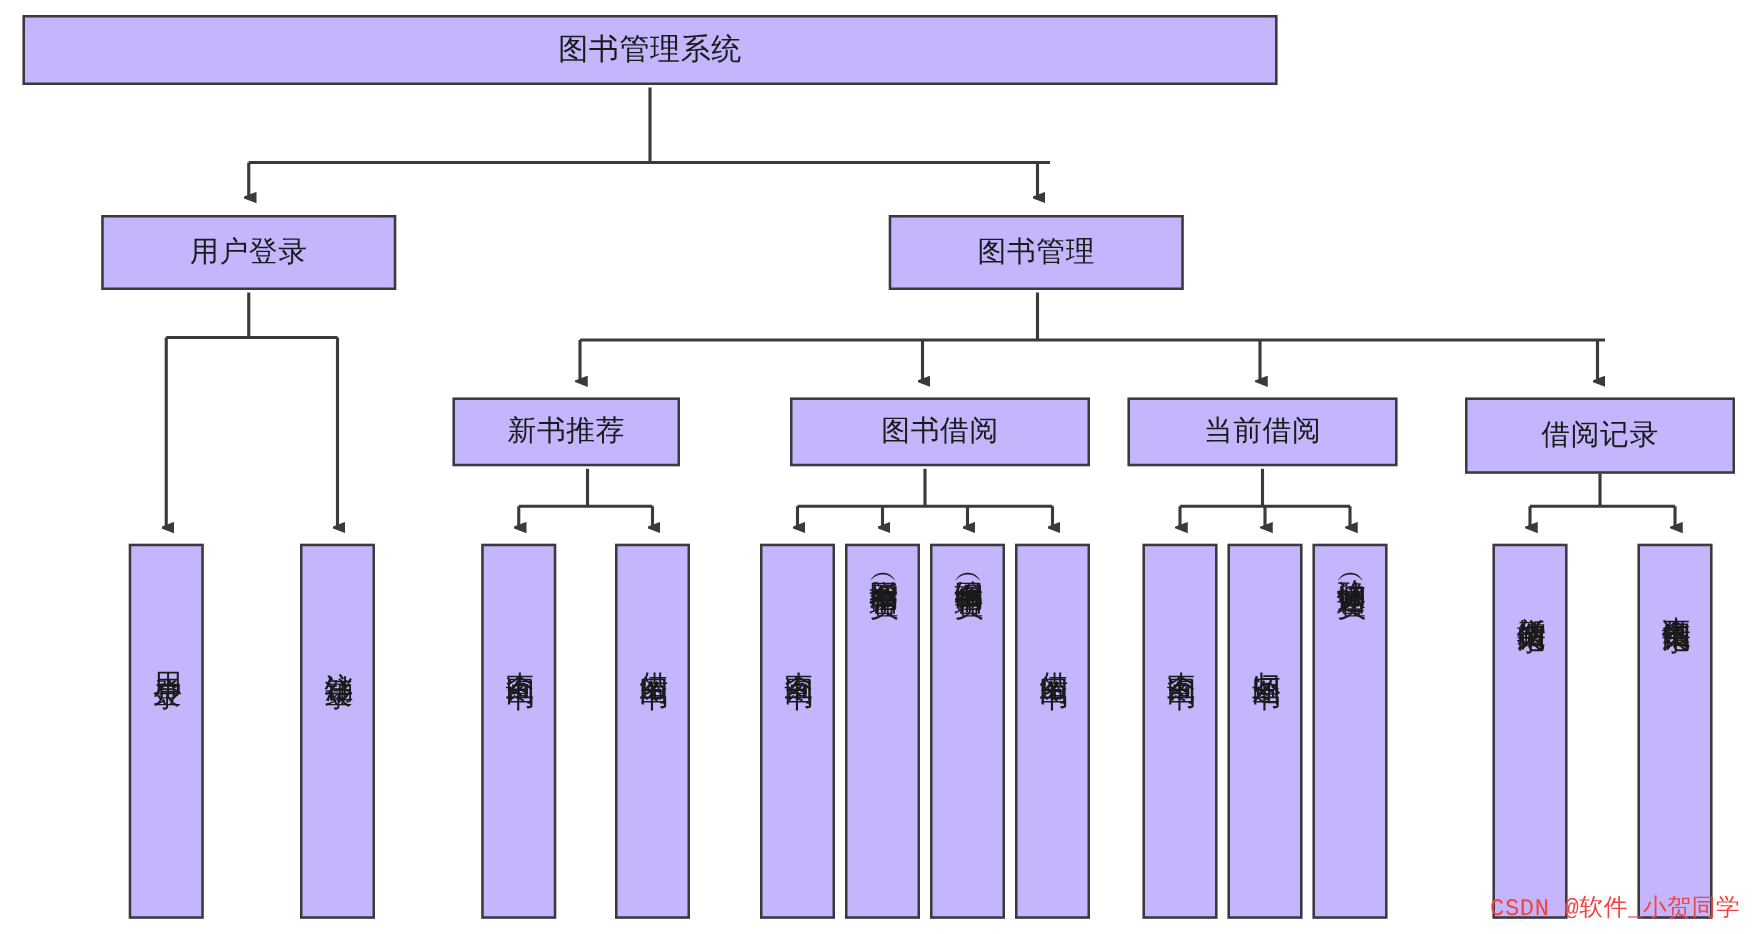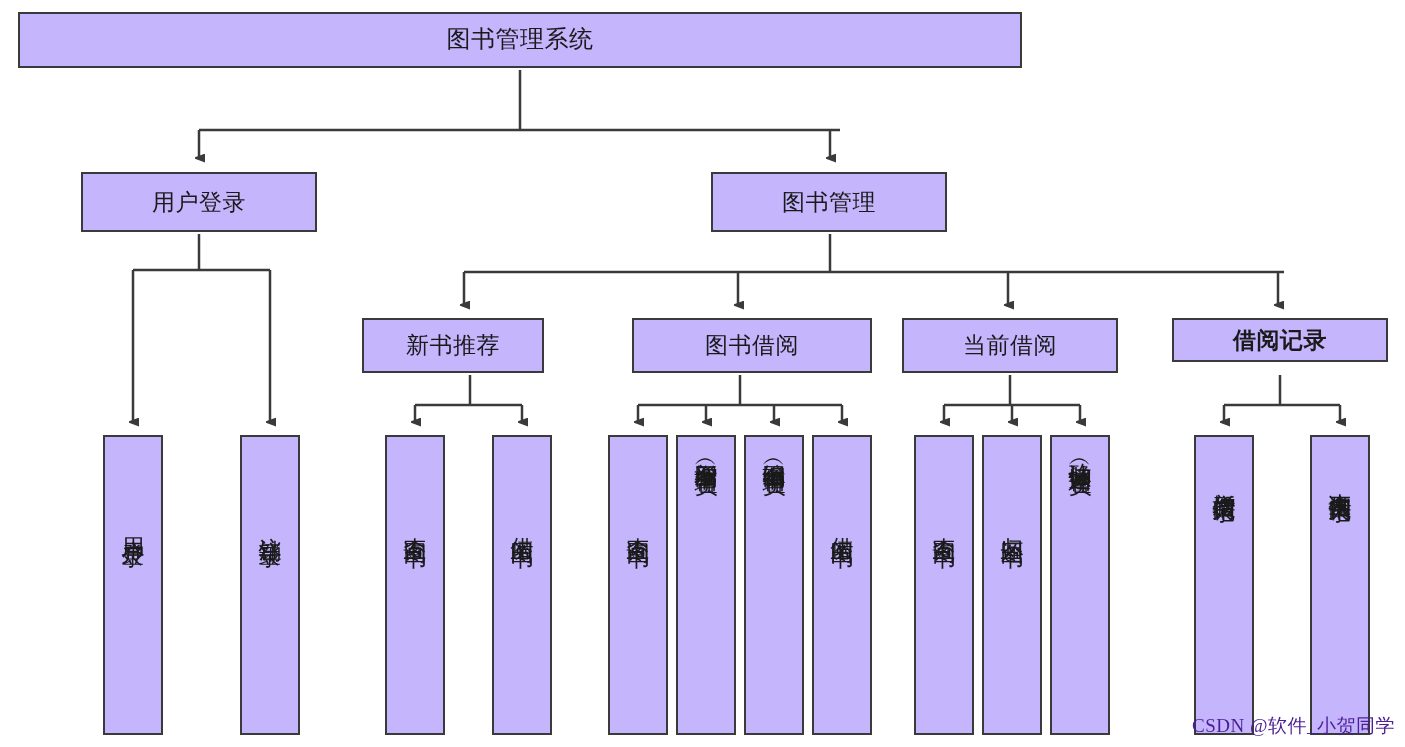--- a/index.html
+++ b/index.html
@@ -59,24 +59,24 @@
     line-height: 1.0;
     letter-spacing: 3px;
     white-space: nowrap;
   }
   .v-node.tall-text .label {
     letter-spacing: 1.5px;
   }
   .watermark {
     position: absolute;
     font-size: 19px;
-    color: #4c1d95;
+    color: #ef4444;
     letter-spacing: 0.5px;
     white-space: nowrap;
-    font-family: Liberation Serif, serif;
+    font-family: Liberation Mono, monospace;
   }
 </style>
 </head>
 <body>
 
 <div id="canvas">
 
   <svg id="edges" viewBox="0 0 1405 747">
     <defs>
       <marker id="arrow" markerWidth="10" markerHeight="10" refX="4.5" refY="6.2" orient="auto" markerUnits="userSpaceOnUse">
@@ -141,21 +141,21 @@
 
   <div class="node h-node" style="left:362px; top:318px; width:182px; height:55px;">
     <span class="label">新书推荐</span>
   </div>
   <div class="node h-node" style="left:632px; top:318px; width:240px; height:55px;">
     <span class="label">图书借阅</span>
   </div>
   <div class="node h-node" style="left:902px; top:318px; width:216px; height:55px;">
     <span class="label">当前借阅</span>
   </div>
-  <div class="node h-node" style="left:1172px; top:318px; width:216px; height:44px;font-weight:bold;">
+  <div class="node h-node" style="left:1172px; top:318px; width:216px; height:61px;">
     <span class="label">借阅记录</span>
   </div>
 
   <div class="node v-node" style="left:103px; top:435px; width:60px; height:300px; padding-top:82px;">
     <span class="label">用户登录</span>
   </div>
   <div class="node v-node" style="left:240px; top:435px; width:60px; height:300px; padding-top:82px;">
     <span class="label">注销登录</span>
   </div>
 

